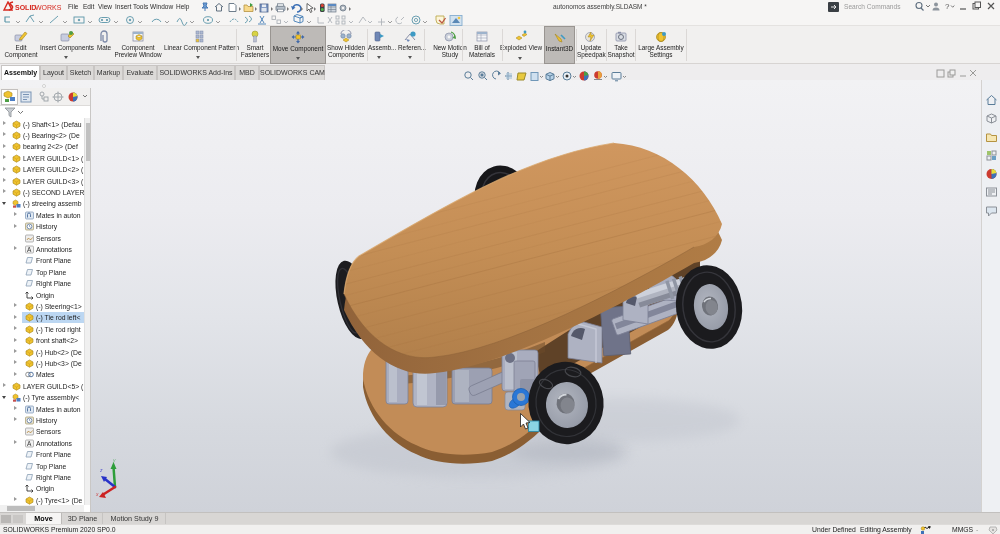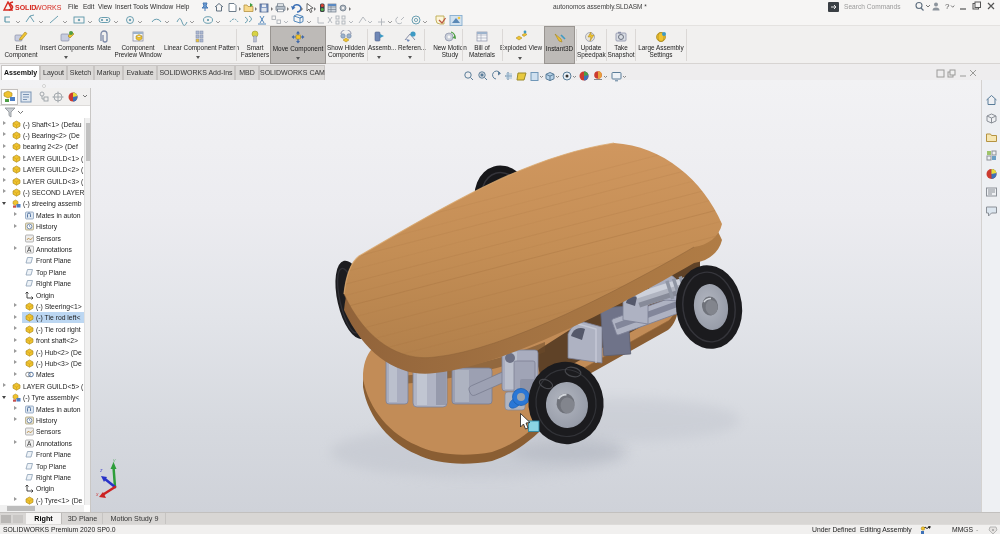--- a/index.html
+++ b/index.html
@@ -819,21 +819,21 @@
               <path d="M 3,96 h 7 M 3,98 h 7 M 3,100 h 4"></path>
             </g>
           <path d="M 1.5,113 h 10 v 6 h -5 l -3,3 v -3 h -2 Z" fill="#dce6ef" stroke="#8b9097"></path>
         </g>
       </svg>
     </div>
   </div>
   <div class="doctabs" id="doctabs">
     <div class="abs" style="left:1px;top:2px;width:10px;height:8px;background:#b9b7b5"></div>
     <div class="abs" style="left:13px;top:2px;width:10px;height:8px;background:#c9c7c5"></div>
-    <div class="dtab" style="left:26px;width:36px;background:#f6f5f4;border-right:1px solid #bcbab8;font-weight:bold;color:#000">Right</div>
+    <div class="dtab" style="left:26px;width:36px;background:#f6f5f4;border-right:1px solid #bcbab8;font-weight:bold;color:#000">Move</div>
     <div class="dtab" style="left:63px;width:40px;border-right:1px solid #c6c4c2">3D Plane</div>
     <div class="dtab" style="left:104px;width:62px;border-right:1px solid #c6c4c2">Motion Study 9</div>
   </div>
   <div class="status" id="status">
     <span class="abs" style="left:3px;top:1px">SOLIDWORKS Premium 2020 SP0.0</span>
     <span class="abs" style="left:812px;top:1px">Under Defined</span>
     <span class="abs" style="left:860px;top:1px">Editing Assembly</span>
     <svg class="abs" style="left:920px;top:0.5px" width="11" height="9" viewBox="0 0 11 9">
         <path d="M 1,8 h 3 v -3 h -3 Z" fill="#3d71b8"></path>
         <path d="M 2,4 L 5,1 l 2,1.5 3,-2" fill="none" stroke="#222" stroke-width="1"></path>

